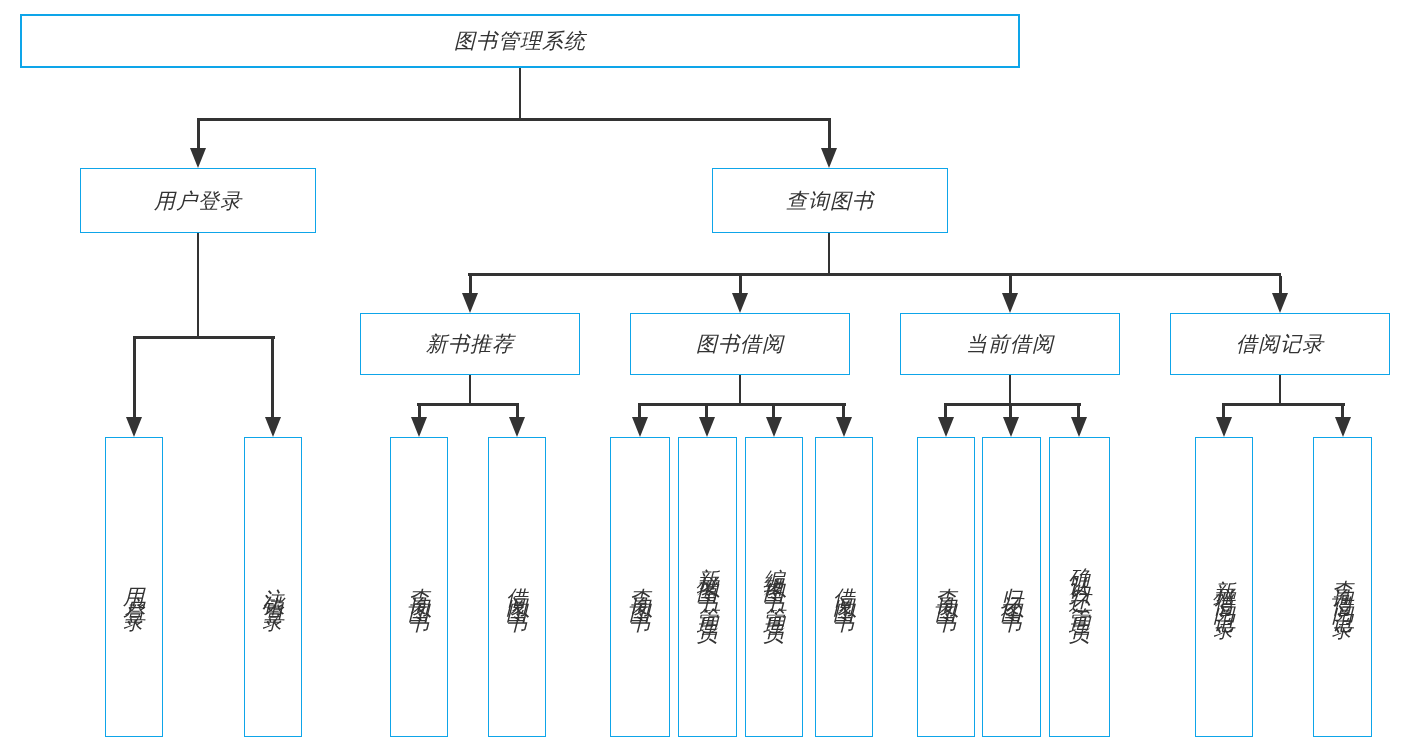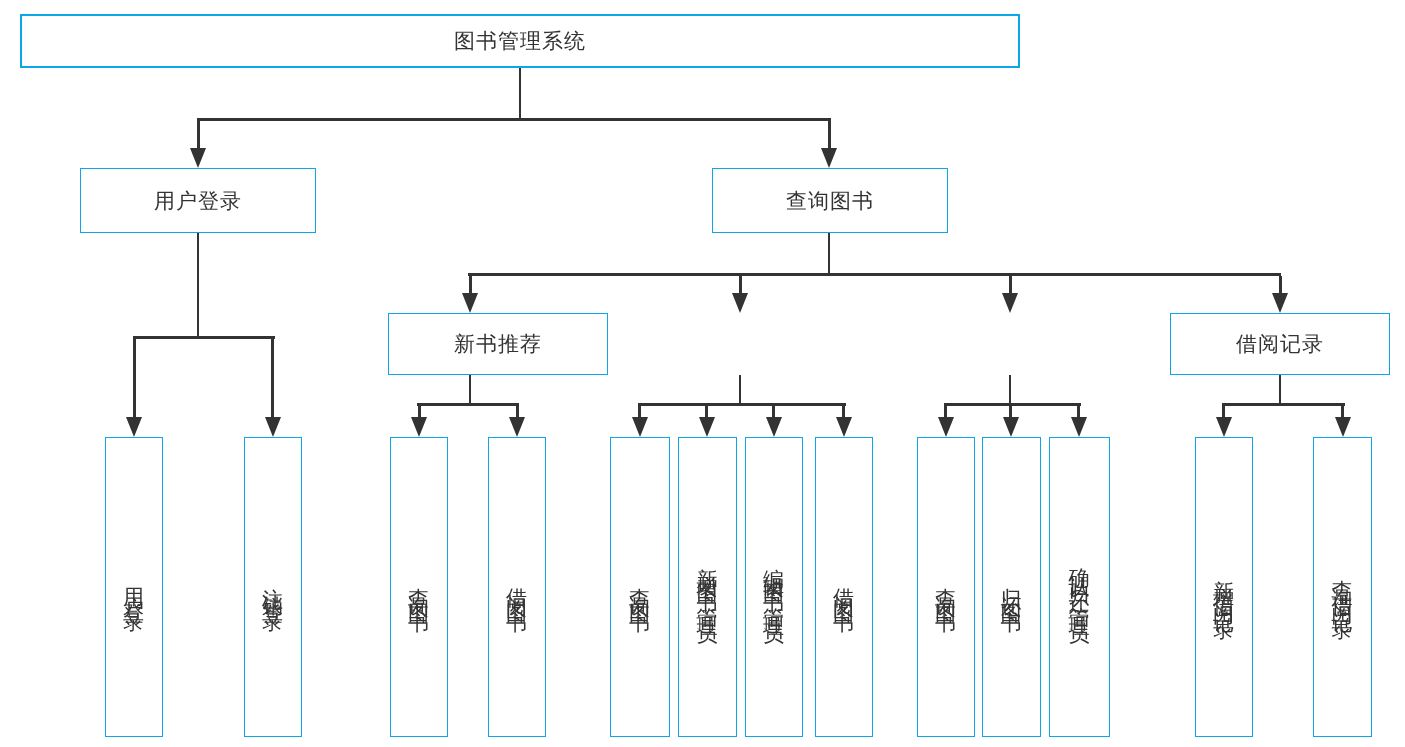--- a/index.html
+++ b/index.html
@@ -4,20 +4,21 @@
 <style>
   html,body { margin:0; padding:0; background:#ffffff; }
   #stage {
     position:relative; width:1405px; height:747px; background:#ffffff;
     font-family:"Liberation Sans", sans-serif; overflow:hidden;
   }
   .box {
     position:absolute; background:#ffffff; border:1px solid #0ea5e9;
     box-sizing:border-box; display:flex; align-items:center; justify-content:center;
     color:#333333;
+    font-style:italic;
   }
   .hbox { font-size:21px; letter-spacing:1px; }
   .rootbox { border-width:2px; }
   .vbox {
     writing-mode:vertical-rl; text-orientation:mixed;
     font-size:21px; letter-spacing:8px; line-height:1;
   }
   .stem { position:absolute; width:2px; background:#333333; }
   .drop { position:absolute; width:3px; background:#333333; }
   .hline { position:absolute; height:3px; background:#333333; }
@@ -65,22 +66,28 @@
   <div class="hline" style="left:468px;  top:273px; width:813px;"></div>
   <div class="drop" style="left:469px;  top:276px; height:19px;"></div>
   <div class="arrow" style="left:462px;  top:293px;"></div>
   <div class="drop" style="left:739px;  top:276px; height:19px;"></div>
   <div class="arrow" style="left:732px;  top:293px;"></div>
   <div class="drop" style="left:1009px; top:276px; height:19px;"></div>
   <div class="arrow" style="left:1002px; top:293px;"></div>
   <div class="drop" style="left:1279px; top:276px; height:19px;"></div>
   <div class="arrow" style="left:1272px; top:293px;"></div>
 
-  <div class="box hbox" style="left:360px; top:313px; width:220px; height:62px;margin-left:28px;">
+  <div class="box hbox" style="left:360px; top:313px; width:220px; height:62px;">
     <span>新书推荐</span>
+  </div>
+  <div class="box hbox" style="left:630px; top:313px; width:220px; height:62px;">
+    <span>图书借阅</span>
+  </div>
+  <div class="box hbox" style="left:900px; top:313px; width:220px; height:62px;">
+    <span>当前借阅</span>
   </div>
   <div class="box hbox" style="left:1170px; top:313px; width:220px; height:62px;">
     <span>借阅记录</span>
   </div>
 
   <div class="stem" style="left:469px; top:375px; height:28px;"></div>
   <div class="hline" style="left:417px; top:403px; width:102px;"></div>
   <div class="drop" style="left:418px; top:406px; height:13px;"></div>
   <div class="arrow" style="left:411px; top:417px;"></div>
   <div class="drop" style="left:516px; top:406px; height:13px;"></div>

